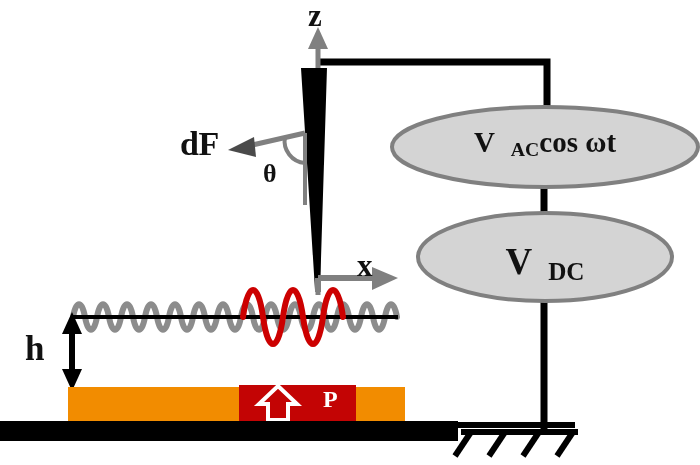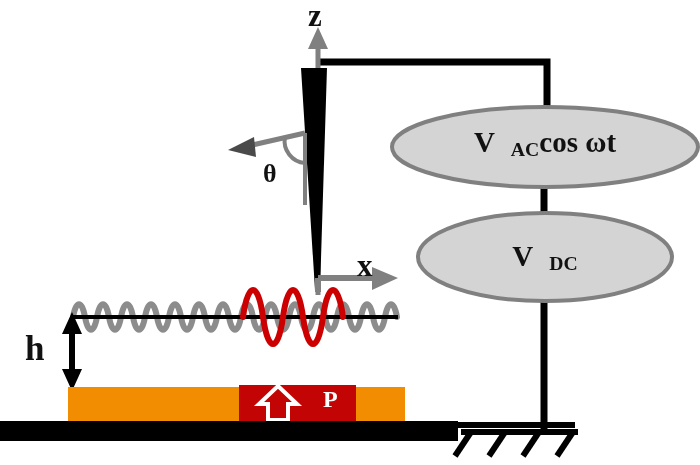--- a/index.html
+++ b/index.html
@@ -80,21 +80,21 @@
   .src-ac {
     left: 400px;
     top: 126px;
     width: 290px;
     font-size: 29px;
   }
   .src-dc {
     left: 420px;
     top: 240px;
     width: 250px;
-    font-size: 29px;
+    font-size: 37px;
   }
   .sub {
     font-size: 0.68em;
     vertical-align: baseline;
     position: relative;
     top: 0.22em;
     letter-spacing: 0px;
     margin-left: 16px;
   }
   .omega {
@@ -186,20 +186,21 @@
     <rect x="239" y="385" width="117" height="37" fill="#C30404"></rect>
 
     <polygon points="278,386 297,404 288,404 288,420 268,420 268,404 259,404" fill="none" stroke="#ffffff" stroke-width="4" stroke-linejoin="miter"></polygon>
 
     <rect x="0" y="421" width="458" height="20" fill="#000000"></rect>
 
   </svg>
 
   <div class="lbl lbl-z">z</div>
   <div class="lbl lbl-x">x</div>
+  <div class="lbl lbl-df">dF</div>
   <div class="lbl lbl-theta">θ</div>
   <div class="lbl lbl-h">h</div>
   <div class="lbl lbl-p">P</div>
 
   <div class="src-label src-ac"><span>V</span><span class="sub">AC</span><span class="omega">cos ωt</span></div>
 
   <div class="src-label src-dc"><span>V</span><span class="sub">DC</span></div>
 
 </div>
 

